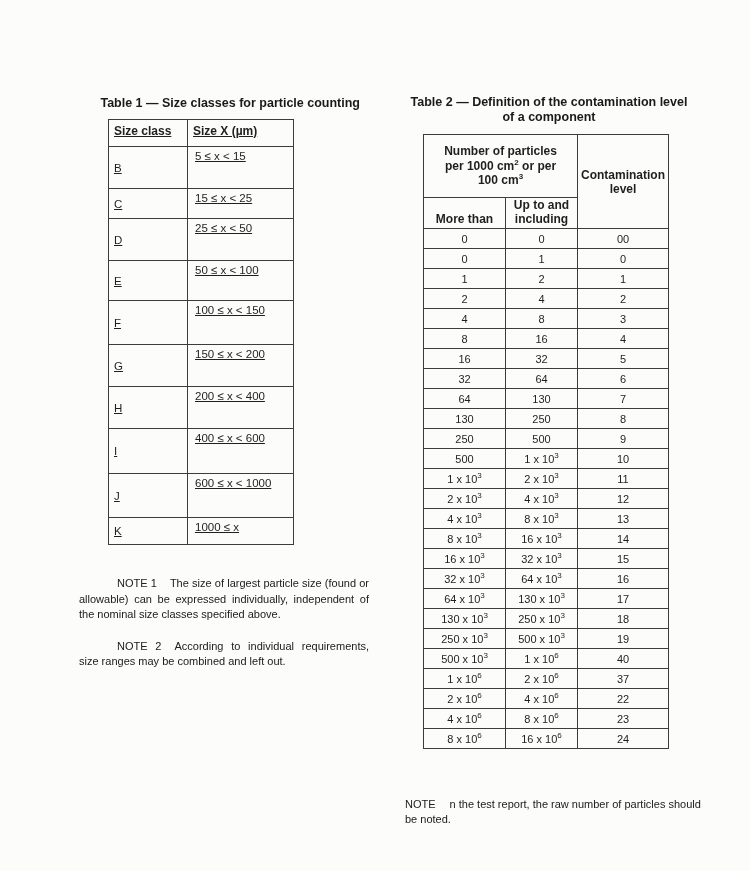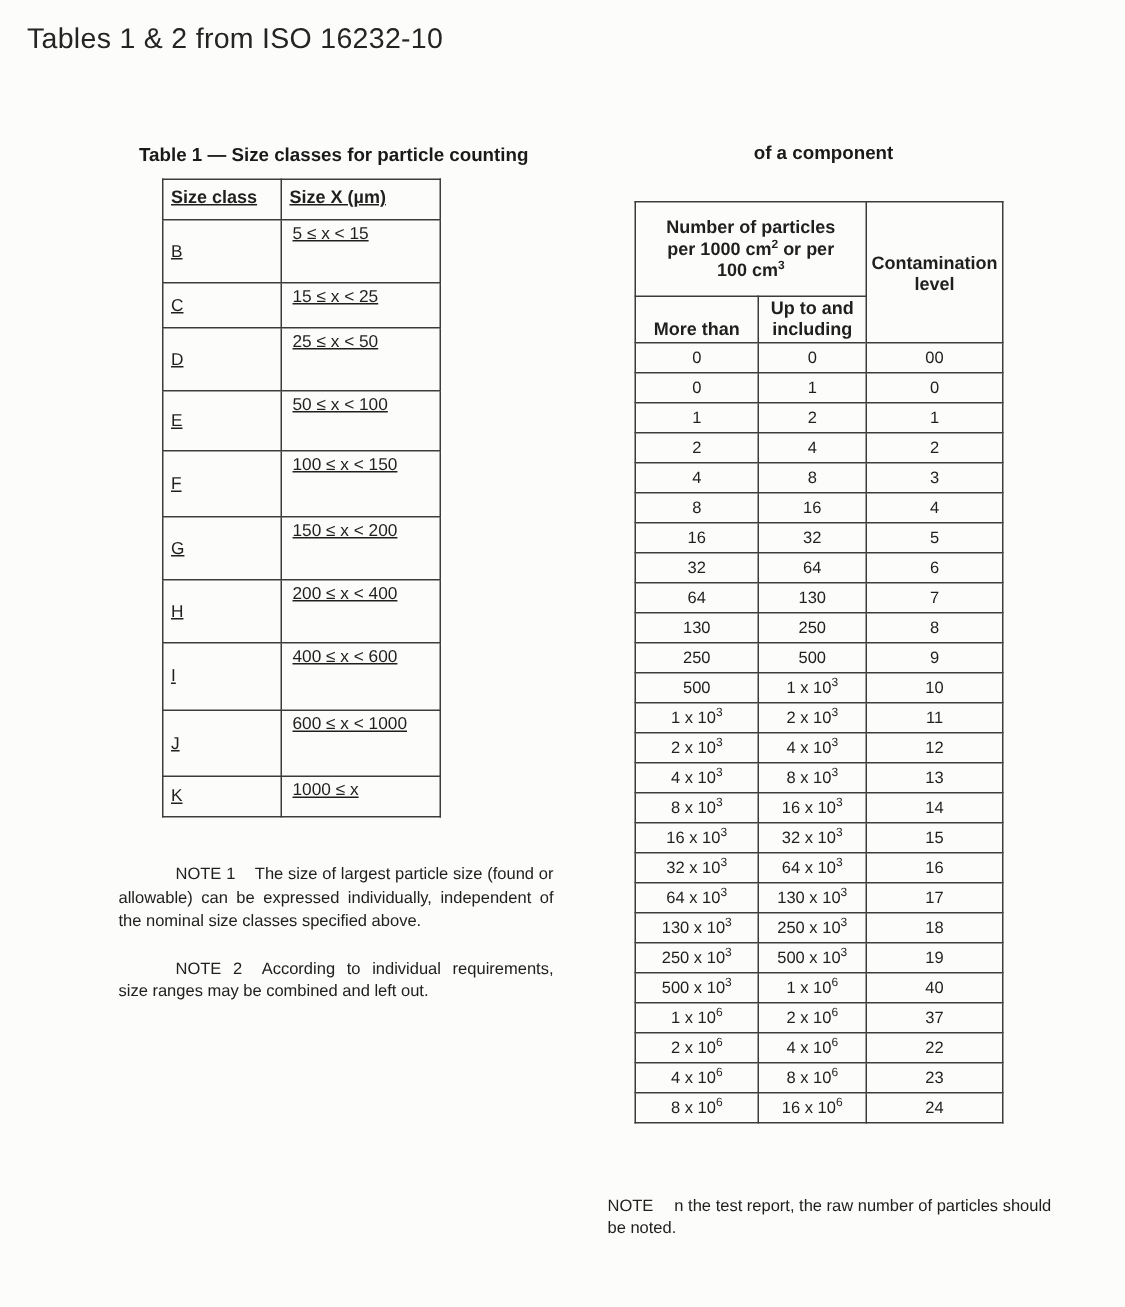--- a/index.html
+++ b/index.html
@@ -14,21 +14,21 @@
   .page { position: absolute; inset: 0; }
 
   .page-title {
     position: absolute; left: 18px; top: 16px;
     font-size: 19px; letter-spacing: 0.2px; color: #242424;
   }
 
   
   .t1-title {
     position: absolute; left: 85px; top: 96px; width: 275px;
-    text-align: center; font-weight: bold; font-size: 12.5px; color: #1a1a1a;
+    text-align: right; font-weight: bold; font-size: 12.5px; color: #1a1a1a;
   }
   table.t1 {
     position: absolute; left: 108px; top: 119px;
     border-collapse: collapse; table-layout: fixed; width: 185px;
     background: #fcfcfb;
     text-decoration: underline;
   }
   .t1 th, .t1 td { border: 1.6px solid #3c3c3c; }
   .t1 thead tr { height: 27px; }
   .t1 thead th {
@@ -80,21 +80,20 @@
     position: absolute; left: 405px; top: 797px; width: 300px;
     margin: 0; font-size: 11px; line-height: 15px; color: #202020;
   }
   .t2-note .note-label { padding-right: 14px; text-align: center; }
 </style>
 </head>
 <body>
 
 <div class="page">
 
-  <div class="page-title">Tables 1 &amp; 2 from ISO 16232-10</div>
 
   <div class="t1-title">Table 1 — Size classes for particle counting</div>
 
   <table class="t1">
     <colgroup>
         <col style="width:79px">
         <col style="width:106px">
       </colgroup>
     <thead>
       <tr>
@@ -145,20 +144,21 @@
         </tr>
       </tbody>
   </table>
 
   <div class="notes">
     <p class="note"><span class="note-label">NOTE 1</span><span>The size of largest particle size (found or allowable) can be expressed individually, independent of the nominal size classes specified above.</span></p>
     <p class="note"><span class="note-label">NOTE 2</span><span>According to individual requirements, size ranges may be combined and left out.</span></p>
   </div>
 
   <div class="t2-title">
+    <div>Table 2 — Definition of the contamination level</div>
     <div>of a component</div>
   </div>
 
   <table class="t2">
     <colgroup>
         <col style="width:82px">
         <col style="width:72px">
         <col style="width:91px">
       </colgroup>
     <thead>

